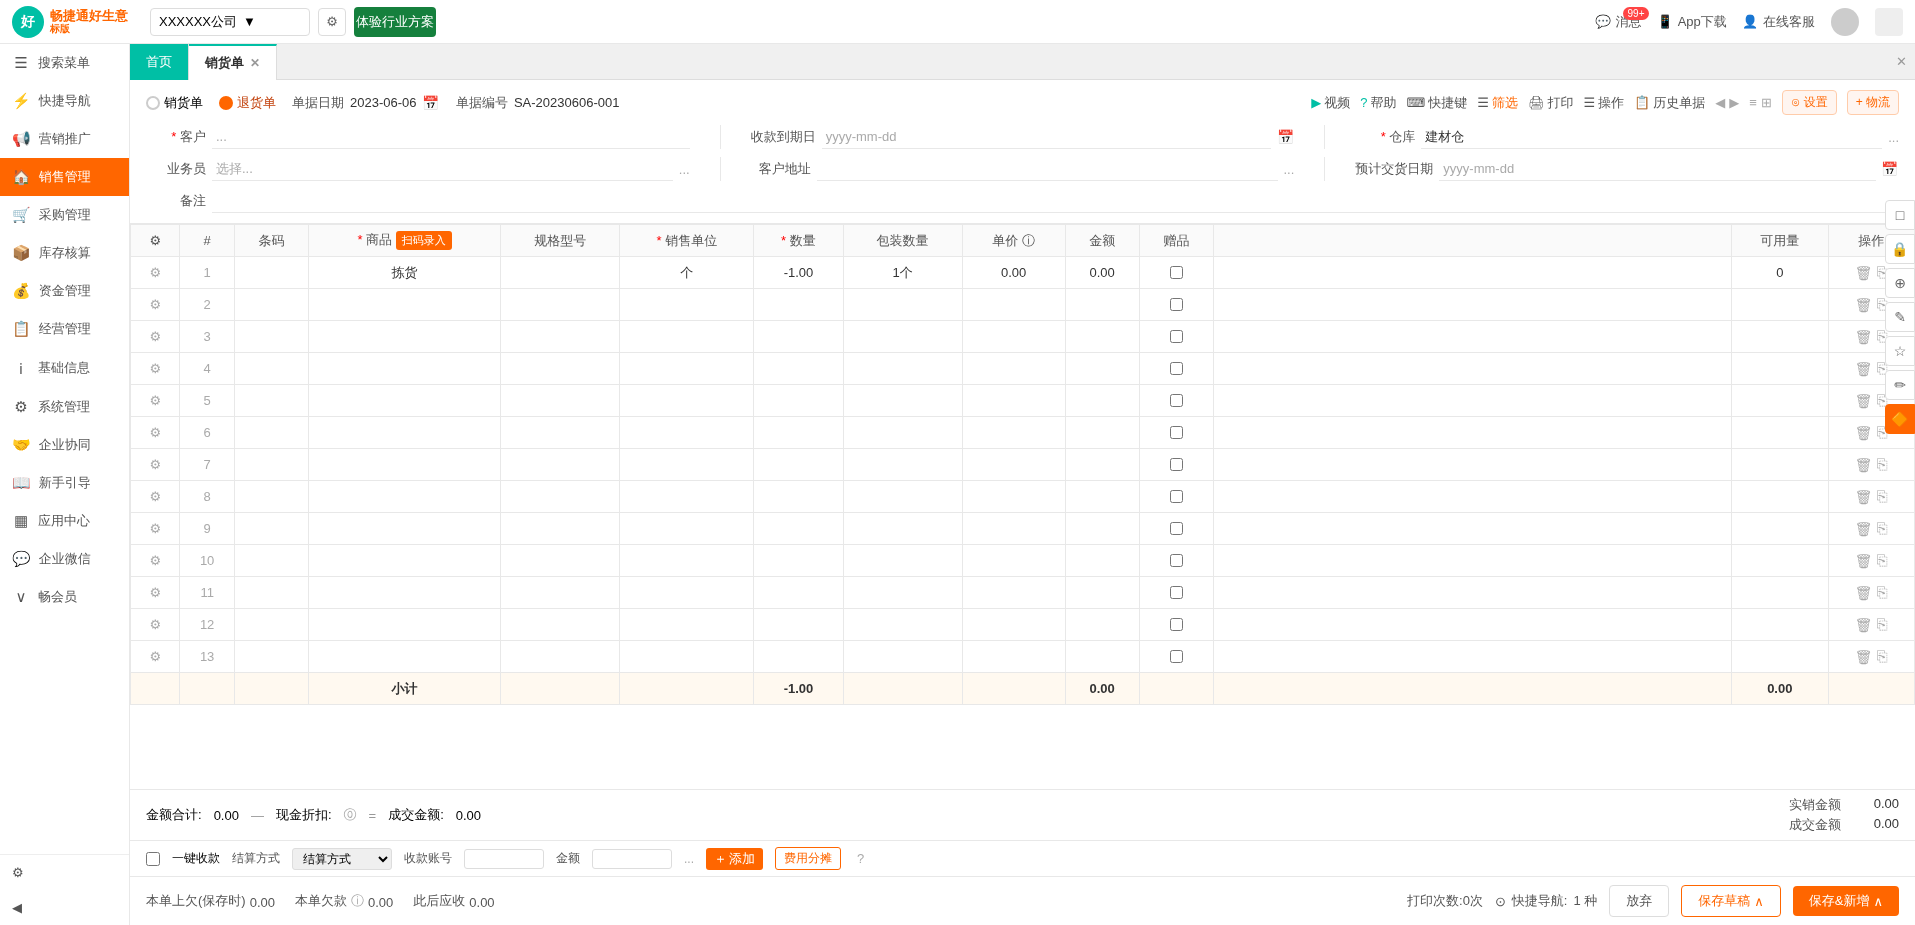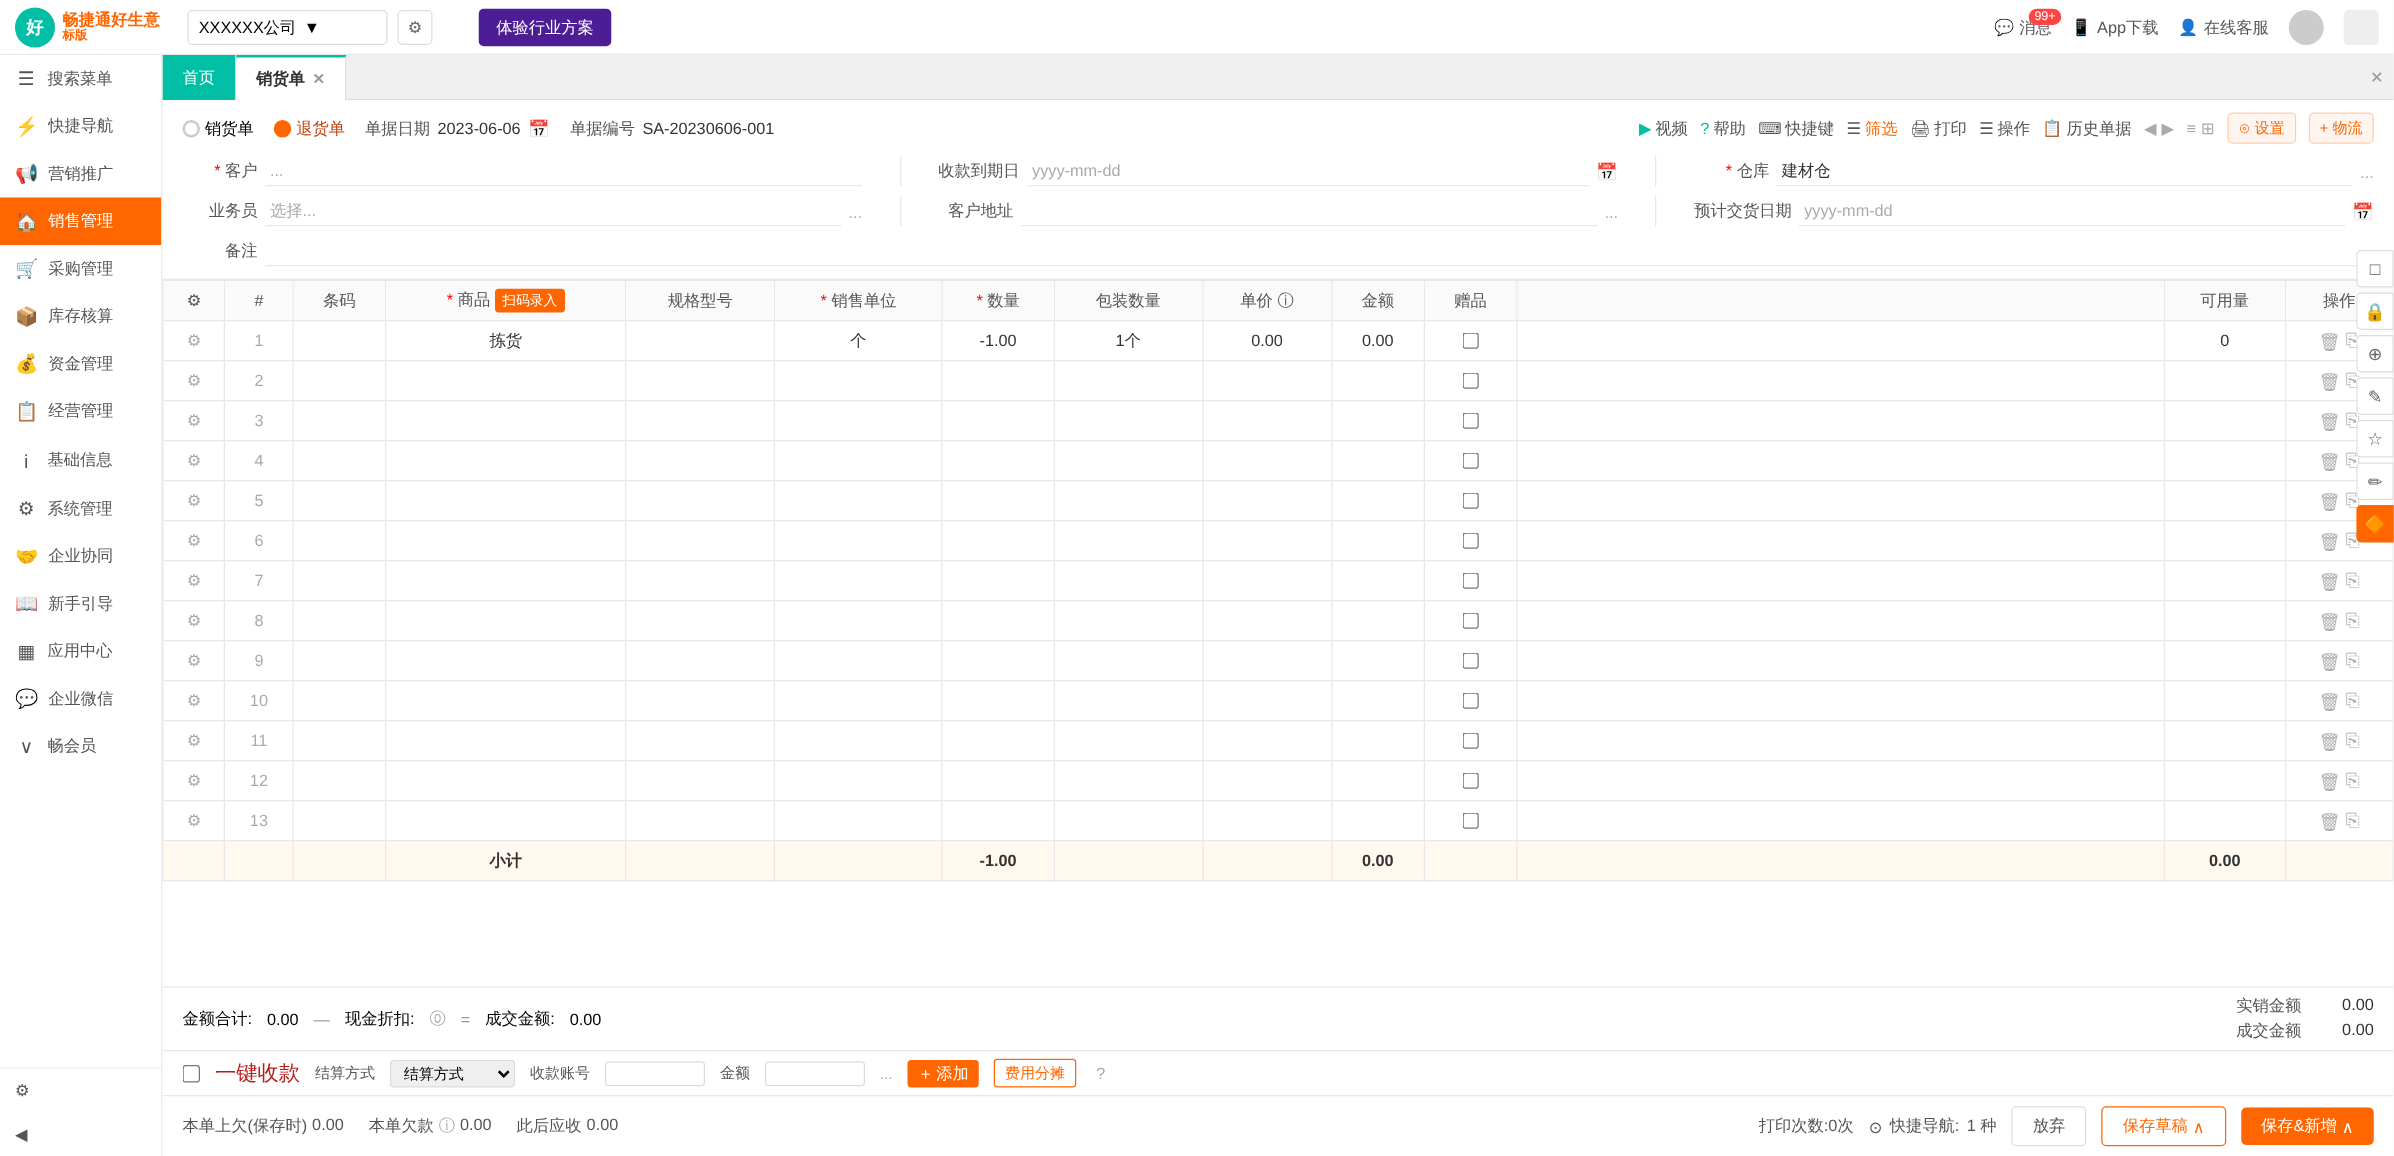--- a/index.html
+++ b/index.html
@@ -11,21 +11,21 @@
       border-bottom: 1px solid #e8e8e8; padding: 0 12px; gap: 8px;
     }
     .logo-area { display: flex; align-items: center; gap: 6px; min-width: 130px; }
     .logo-icon { width: 32px; height: 32px; background: #00bfa5; border-radius: 50%; display: flex; align-items: center; justify-content: center; color: white; font-size: 14px; font-weight: bold; }
     .logo-text { font-size: 11px; color: #ff6600; font-weight: bold; line-height: 1.2; }
     .company-select {
       display: flex; align-items: center; border: 1px solid #ddd; border-radius: 4px;
       padding: 4px 8px; cursor: pointer; min-width: 160px; gap: 6px; background: #fff;
     }
     .gear-btn { width: 28px; height: 28px; border: 1px solid #ddd; border-radius: 4px; display: flex; align-items: center; justify-content: center; cursor: pointer; color: #666; }
-    .trial-btn { background: #4c1d95; color: white; border: none; border-radius: 4px; padding: 6px 14px; cursor: pointer; font-size: 13px; margin-left: 29px; }
+    .trial-btn { background: #15803d; color: white; border: none; border-radius: 4px; padding: 6px 2px; cursor: pointer; font-size: 13px; }
     .top-right { margin-left: auto; display: flex; align-items: center; gap: 16px; }
     .top-right-item { display: flex; align-items: center; gap: 4px; cursor: pointer; color: #555; font-size: 12px; position: relative; }
     .badge { background: #ff4444; color: white; border-radius: 10px; padding: 1px 5px; font-size: 10px; position: absolute; top: -6px; right: -8px; }
     .avatar { width: 28px; height: 28px; background: #ccc; border-radius: 50%; }
 
     
     .layout { display: flex; height: calc(925px - 44px); }
     .sidebar { width: 130px; background: #fff; border-right: 1px solid #e8e8e8; display: flex; flex-direction: column; overflow-y: auto; }
     .sidebar-item { display: flex; align-items: center; gap: 8px; padding: 10px 12px; cursor: pointer; color: #555; font-size: 13px; }
     .sidebar-item.active { background: #ff6600; color: white; border-radius: 0; }
@@ -83,29 +83,29 @@
 
     
     .bottom-summary { background: white; border-top: 1px solid #e8e8e8; padding: 6px 16px; display: flex; align-items: center; gap: 12px; }
     .dash { color: #999; }
     .equals { color: #999; }
     .help-icon { color: #aaa; cursor: pointer; }
 
     
     .payment-row { background: white; border-top: 1px solid #e8e8e8; padding: 6px 16px; display: flex; align-items: center; gap: 12px; }
     .checkbox-small { width: 14px; height: 14px; }
-    .payment-label { font-size: 17px; color: #b91c1c; }
+    .payment-label { font-size: 12px; color: #000000; }
     .payment-input { border: 1px solid #ddd; border-radius: 3px; padding: 2px 6px; font-size: 12px; width: 80px; }
     .add-btn { background: #ff6600; color: white; border: none; border-radius: 3px; padding: 2px 8px; font-size: 12px; cursor: pointer; display: flex; align-items: center; gap: 2px; }
     .expense-btn { border: 1px solid #ff6600; color: #ff6600; background: white; border-radius: 3px; padding: 2px 8px; font-size: 12px; cursor: pointer; }
 
     
     .footer-bar { background: white; border-top: 1px solid #e8e8e8; padding: 8px 16px; display: flex; align-items: center; }
     .footer-stats { display: flex; gap: 20px; align-items: center; font-size: 12px; color: #555; flex: 1; }
-    .footer-stat { display: flex; align-items: flex-start; gap: 4px; }
+    .footer-stat { display: flex; align-items: flex-end; gap: 4px; }
     .footer-right { display: flex; align-items: center; gap: 12px; }
     .product-info { display: flex; align-items: center; gap: 6px; font-size: 12px; color: #555; }
     .btn-abandon { border: 1px solid #ddd; background: white; color: #555; border-radius: 4px; padding: 6px 16px; cursor: pointer; font-size: 13px; }
     .btn-save-draft { border: 1px solid #ff6600; background: white; color: #ff6600; border-radius: 4px; padding: 6px 16px; cursor: pointer; font-size: 13px; display: flex; align-items: center; gap: 4px; }
     .btn-save-new { background: #ff6600; color: white; border: none; border-radius: 4px; padding: 6px 16px; cursor: pointer; font-size: 13px; display: flex; align-items: center; gap: 4px; }
     .print-info { font-size: 12px; color: #555; display: flex; align-items: center; gap: 4px; }
 
     
     .right-float { position: fixed; right: 0; top: 200px; display: flex; flex-direction: column; gap: 4px; z-index: 100; }
     .right-float-btn { width: 30px; height: 30px; background: #fff; border: 1px solid #ddd; border-radius: 4px 0 0 4px; display: flex; align-items: center; justify-content: center; cursor: pointer; color: #666; font-size: 14px; }

